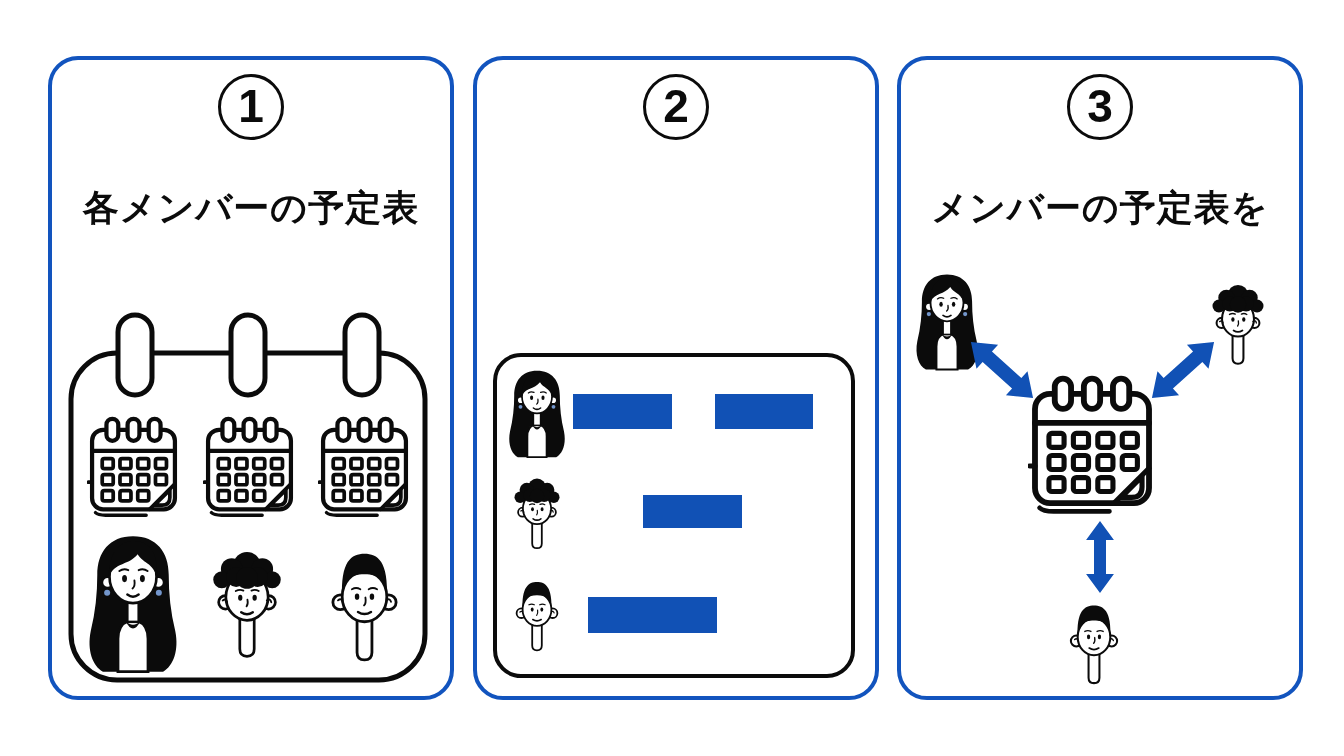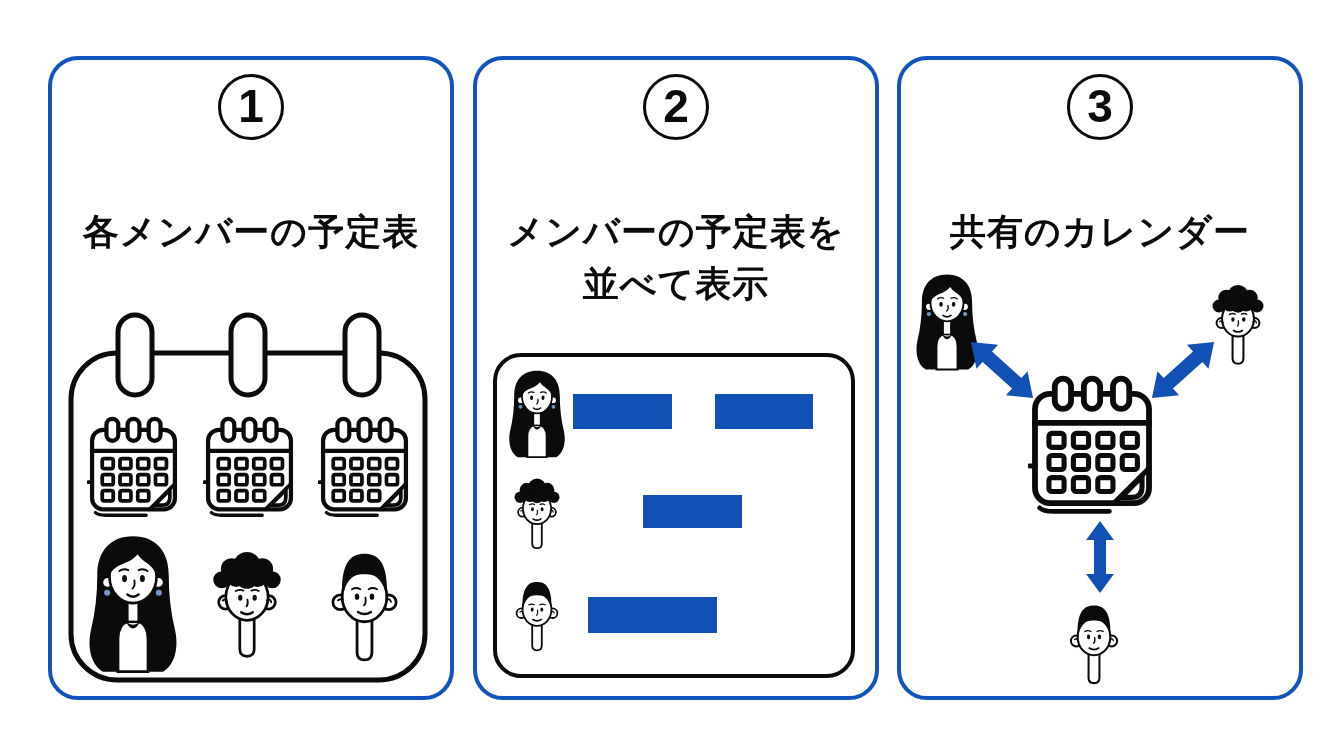--- a/index.html
+++ b/index.html
@@ -26,21 +26,20 @@
     position:absolute;top:14px;left:50%;margin-left:-33px;
     width:66px;height:66px;border:3.5px solid var(--ink);border-radius:50%;
     display:flex;align-items:center;justify-content:center;
     font-size:46px;font-weight:700;color:var(--ink);line-height:1;
     padding-bottom:3px;
   }
   .title{
     position:absolute;top:122px;left:0;right:0;text-align:center;
     font-size:36px;font-weight:700;letter-spacing:1px;color:var(--ink);
     line-height:52px;
-    margin-top:24px;
   }
   .title span{display:block;}
 
   
   svg{color:var(--ink);display:block;}
   .ln{fill:none;stroke:currentColor;stroke-width:2;stroke-linecap:round;}
   .ln2{fill:none;stroke:currentColor;stroke-width:2.6;stroke-linecap:round;}
   .earring{fill:var(--earring);}
   .defs-svg{position:absolute;width:0;height:0;overflow:hidden;}
 
@@ -217,24 +216,20 @@
       <svg class="face gf3">
           <use href="#sym-short"></use>
         </svg>
     </div>
   </section>
 
   <section class="panel p2">
     <div class="num">
       <span>2</span>
     </div>
-    <h2 class="title">
-      <span>メンバーの予定表を</span>
-      <span>並べて表示</span>
-    </h2>
     <div class="sched-box">
       <svg class="face sa sa1">
           <use href="#sym-woman"></use>
         </svg>
       <svg class="face sa sa2">
           <use href="#sym-curly"></use>
         </svg>
       <svg class="face sa sa3">
           <use href="#sym-short"></use>
         </svg>
@@ -243,21 +238,21 @@
       <div class="bar b2"></div>
       <div class="bar b3"></div>
     </div>
   </section>
 
   <section class="panel p3">
     <div class="num">
       <span>3</span>
     </div>
     <h2 class="title">
-      <span>共有のカレンダー</span>
+      <span>メンバーの予定表を</span>
     </h2>
     <div class="share">
       <svg class="face sh-woman">
           <use href="#sym-woman"></use>
         </svg>
       <svg class="face sh-curly">
           <use href="#sym-curly"></use>
         </svg>
       <svg class="sh-cal">
           <use href="#sym-cal"></use>

